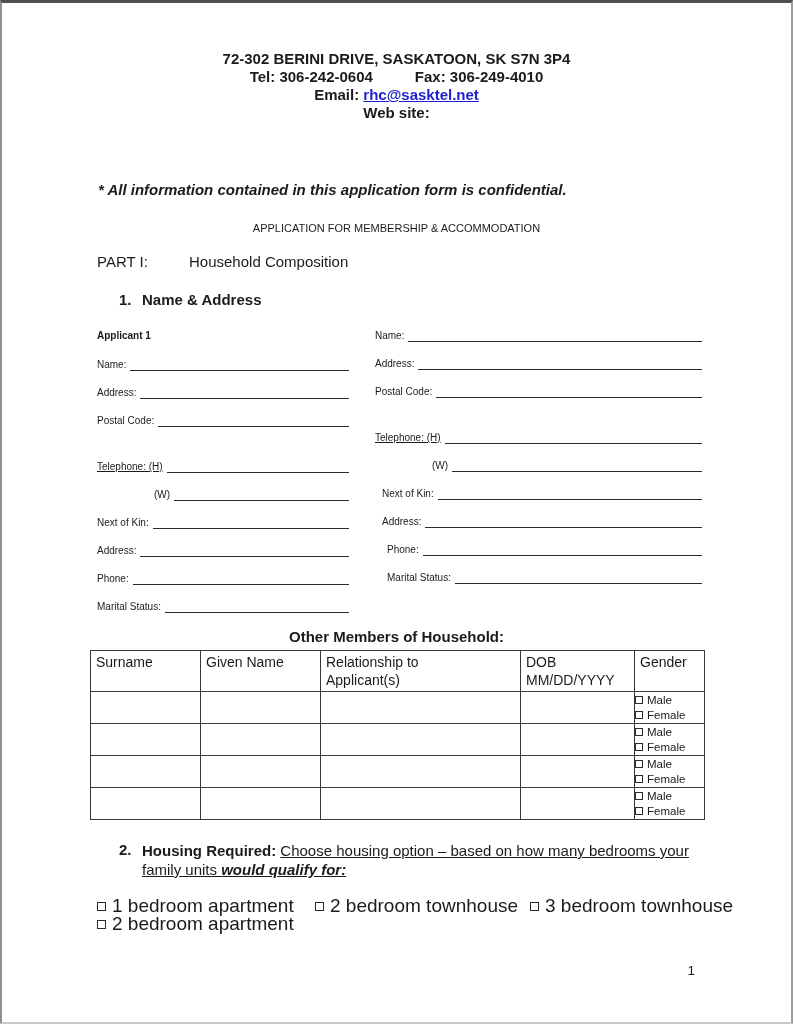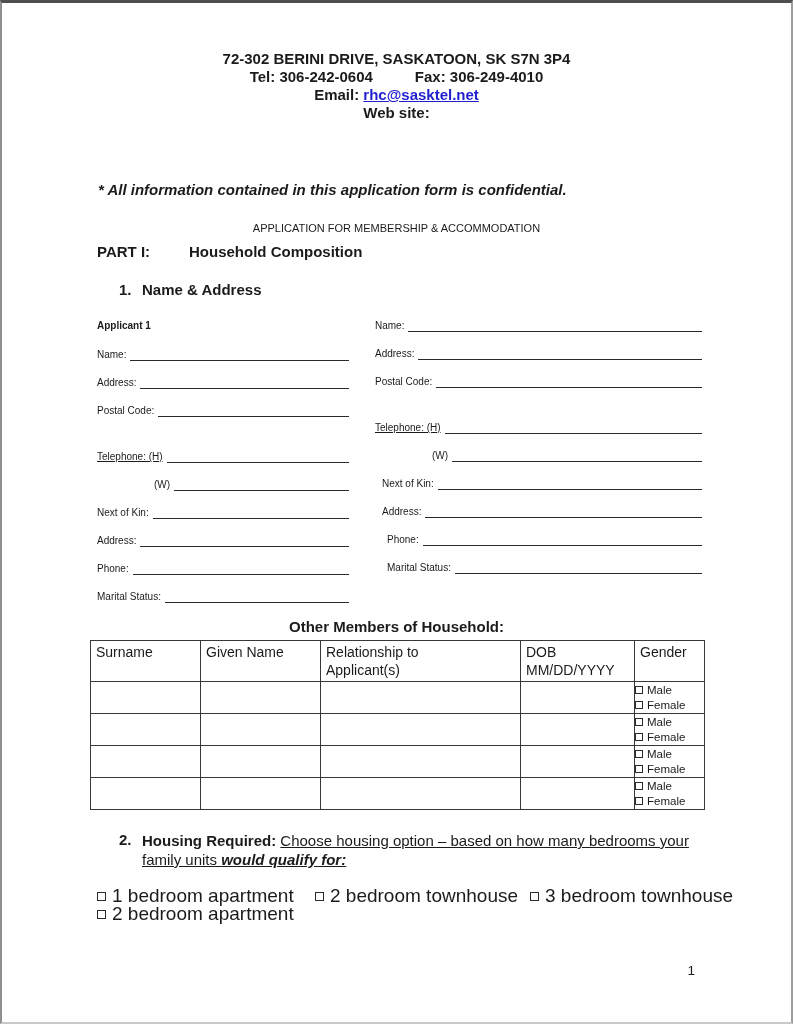--- a/index.html
+++ b/index.html
@@ -22,21 +22,21 @@
   
   .header { text-align: center; padding-top: 47px; }
   .org-name { font-size: 20px; font-weight: bold; line-height: 27px; letter-spacing: 0.2px; }
   .header .sub { font-size: 15px; font-weight: bold; line-height: 18px; }
   .telfax .tel { margin-right: 42px; }
   a.email-link { color: #1f1fd0; font-weight: bold; }
 
   
   .confidential { margin: 59px 0 0 96px; font-size: 15px; font-weight: bold; font-style: italic; }
   .form-title { text-align: center; margin-top: 24px; font-size: 11px; }
-  .part1 { margin: 9px 0 0 95px; font-size: 15px; font-weight: bold; }
+  .part1 { margin: 19px 0 0 95px; font-size: 15px; font-weight: normal; }
   .part1 .part-label { display: inline-block; width: 92px; }
   .section1 { margin: 21px 0 0 117px; font-size: 15px; font-weight: bold; }
   .section1 .num { display: inline-block; width: 23px; }
 
   
   .grid {
     margin: 19px 0 0 95px;
     width: 605px;
     display: grid;
     grid-template-columns: 252px 327px;

